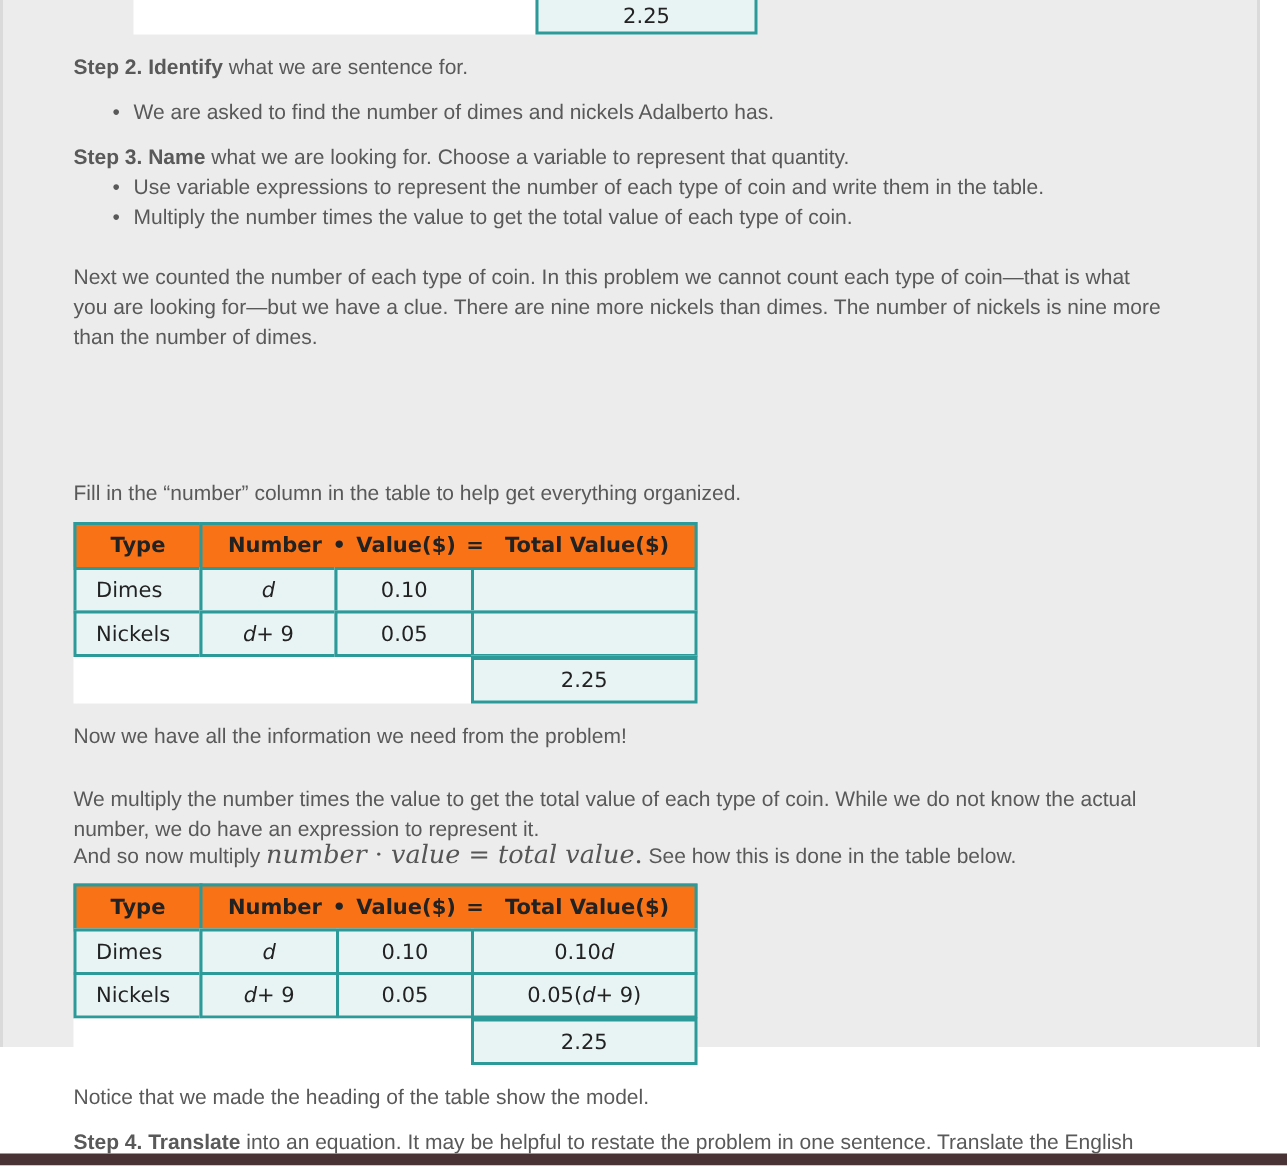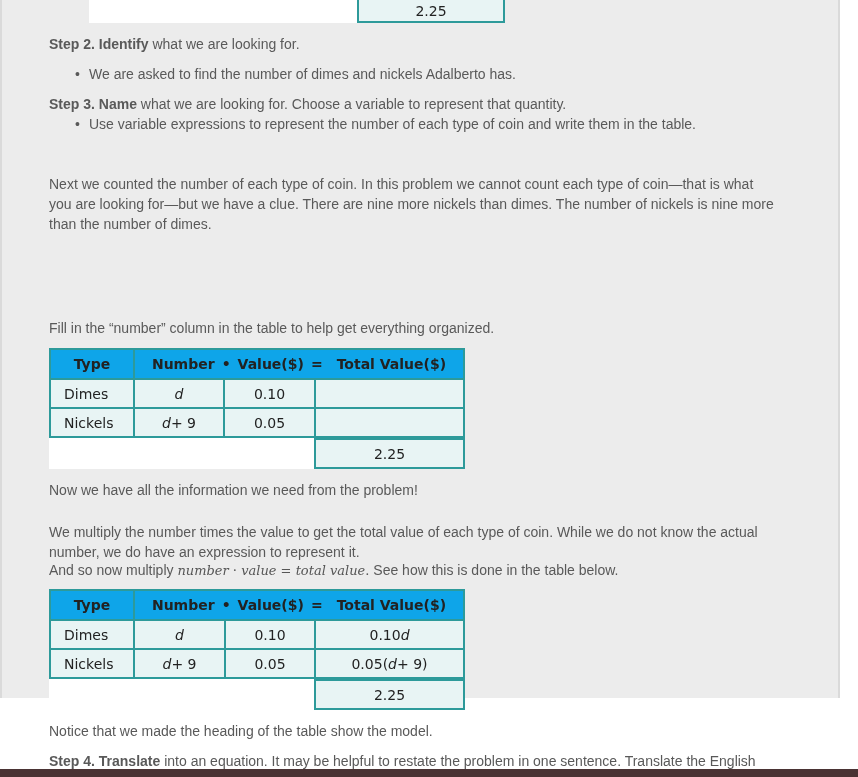--- a/index.html
+++ b/index.html
@@ -12,54 +12,55 @@
   }
   .content { position: absolute; left: 47px; top: 0; width: 740px; }
   p.txt { line-height: 20px; position: absolute; left: 0; width: 730px; }
   b { color: #595959; font-weight: bold; }
   ul.bul { position: absolute; left: 26px; list-style: none; }
   ul.bul li { line-height: 20px; position: relative; padding-left: 14px; }
   ul.bul li::before { content: "•"; position: absolute; left: 0; top: 0; color: #595959; }
   .math { font-family: "DejaVu Serif", serif; font-size: 16px; color: #555; position: absolute; }
   .mrow { position: absolute; white-space: nowrap; height: 24px; line-height: 24px; }
   .mi { font-style: italic; }
-  .mathinline { font-family: "DejaVu Serif", serif; font-style: italic; font-size: 13px; color: #555; }
+  .mathinline { font-family: "DejaVu Serif", serif; font-style: italic; font-size: 17px; color: #555; }
   .mathinline .up { font-style: normal; }
 
   .tbl { position: absolute; left: 0; font-family: "DejaVu Sans", sans-serif; font-size: 14px; color: #222; }
   .cell { position: absolute; border: 2px solid #2d9a9a; background: #e8f4f4; display: flex; align-items: center; justify-content: center; }
-  .cell.hd { background: #0ea5e9; font-weight: bold; }
+  .cell.hd { background: #f97316; font-weight: bold; }
   .cell.left { justify-content: flex-start; padding-left: 13px; align-items: center; }
   .whitebar { position: absolute; background: #ffffff; }
   .bottombar { position: absolute; left: 0; top: 769px; width: 858px; height: 8px; background: #4a3334; }
   .hdr-seg { padding: 0 7px; }
 </style>
 </head>
 <body>
 
 <div class="page">
   <div class="content">
 
     <div class="whitebar" style="left:40px; top:0; width:268px; height:23px;"></div>
     <div class="cell tbl" style="left:308px; top:-2px; width:148px; height:25px; font-family:'DejaVu Sans',sans-serif;">
       <span>2.25</span>
     </div>
 
     <p class="txt" style="top:34px;">
-      <b>Step 2. Identify</b><span> what we are looking for.</span>
+      <b>Step 2. Identify</b><span> what we are sentence for.</span>
     </p>
     <ul class="bul" style="top:64px;">
       <li>We are asked to find the number of dimes and nickels Adalberto has.</li>
     </ul>
 
     <p class="txt" style="top:94px;">
       <b>Step 3. Name</b><span> what we are looking for. Choose a variable to represent that quantity.</span>
     </p>
     <ul class="bul" style="top:114px;">
       <li>Use variable expressions to represent the number of each type of coin and write them in the table.</li>
+      <li>Multiply the number times the value to get the total value of each type of coin.</li>
     </ul>
 
     <p class="txt" style="top:174px; width:730px;">Next we counted the number of each type of coin. In this problem we cannot count each type of coin—that is what you are looking for—but we have a clue. There are nine more nickels than dimes. The number of nickels is nine more than the number of dimes.</p>
 
     <div class="math" style="left:260px; top:256px; width:260px; height:54px;">
     </div>
 
     <p class="txt" style="top:318px;">Fill in the “number” column in the table to help get everything organized.</p>
 
     <div class="tbl" style="top:348px; width:416px; height:123px;">

